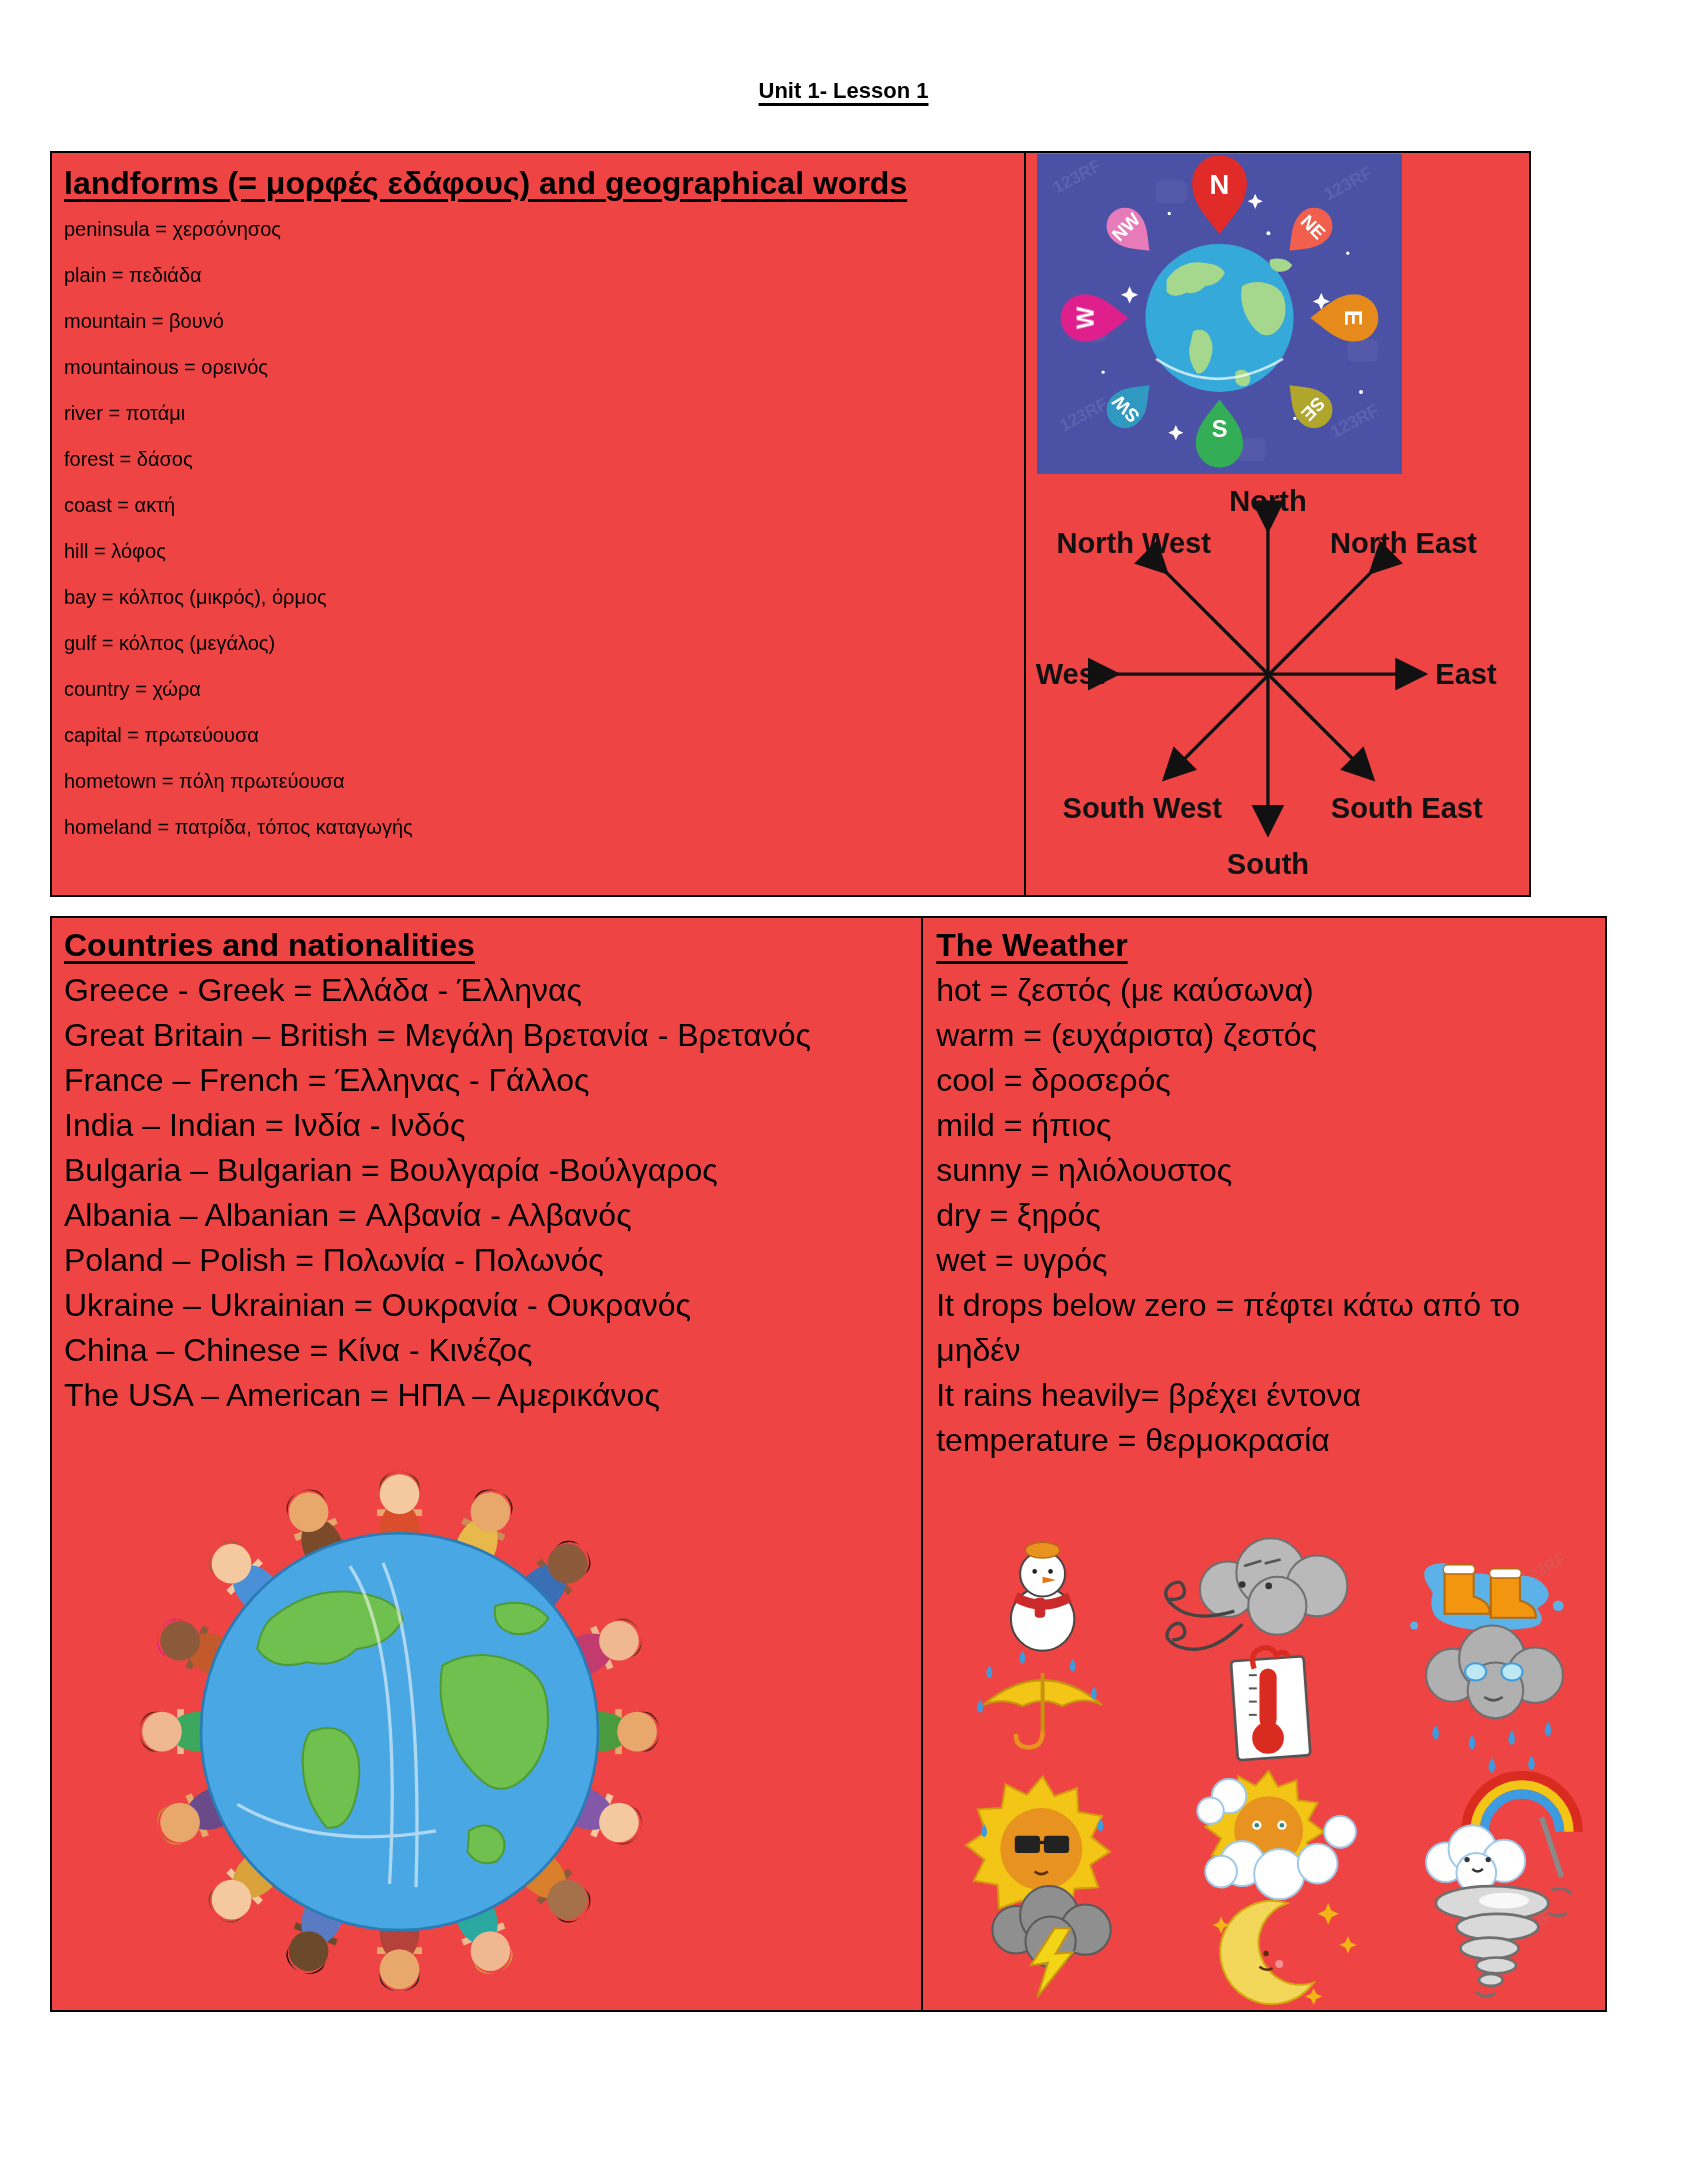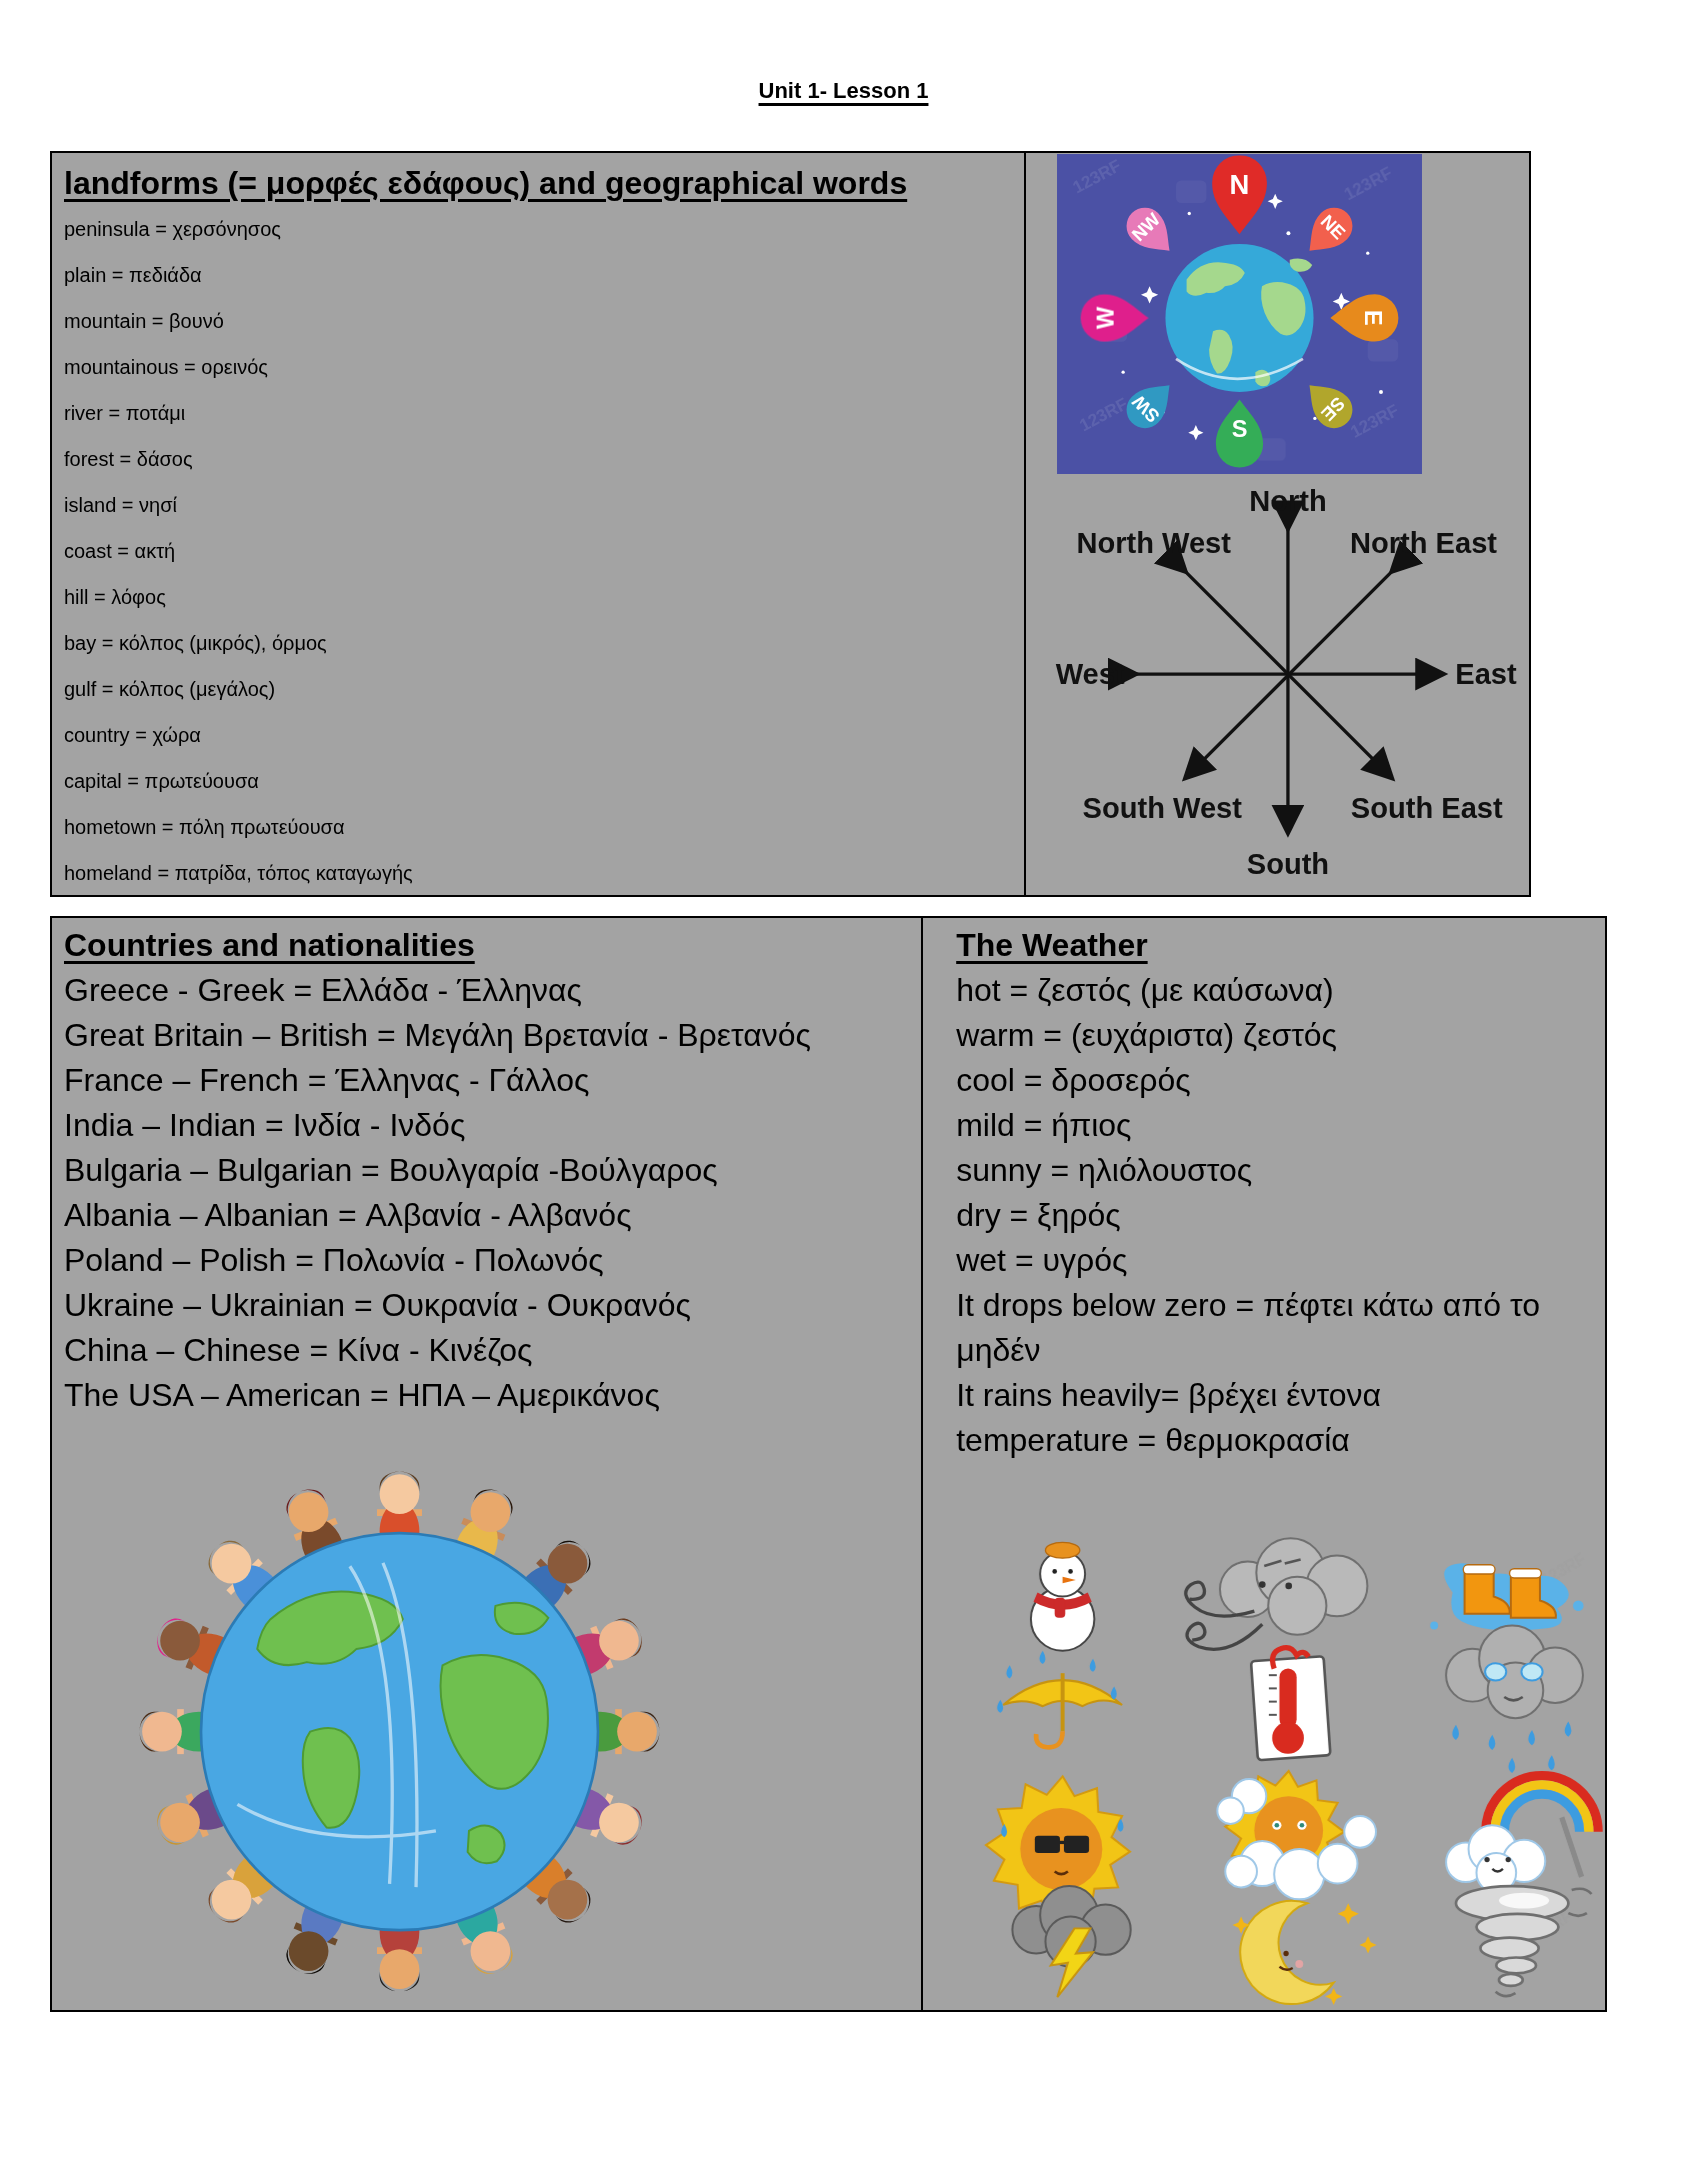--- a/index.html
+++ b/index.html
@@ -1,20 +1,20 @@
 <!DOCTYPE html>
 <html style="font-size:10.6px"><head>
 <meta charset="utf-8">
 <style>
   html,body{margin:0;padding:0;background:#ffffff;}
   body{width:1687px;height:2183px;position:relative;font-family:"Liberation Sans",sans-serif;color:#000;}
   .title{position:absolute;top:78px;left:0;width:1687px;text-align:center;
          font-size:22px;font-weight:bold;text-decoration:underline;text-underline-offset:5.3px;
          text-decoration-thickness:3.3px;}
-  .vtable{position:absolute;border:2.6px solid #000;display:flex;box-sizing:border-box;background:#a3a3a3;gap:20px;}
+  .vtable{position:absolute;border:2.6px solid #000;display:flex;box-sizing:border-box;background:#ef4444;}
   #table1{left:50px;top:151px;width:1481px;height:746px;}
   #table2{left:50px;top:916px;width:1557px;height:1096px;}
   .cell{box-sizing:border-box;position:relative;}
   .t1-left{width:974px;border-right:2.6px solid #000;padding:6.6px 12px;}
   .t1-right{flex:1;}
   .t2-left{width:871px;border-right:2.6px solid #000;padding:5.3px 12px;}
   .t2-right{flex:1;padding:5.3px 46px 5.3px 13.2px;}
   .vhead{font-size:32px;font-weight:bold;text-decoration:underline;text-underline-offset:4.6px;
          text-decoration-thickness:2.6px;line-height:46px;}
   #table1 .vline{font-size:20px;line-height:46px;}
@@ -31,21 +31,20 @@
 <div class="vtable" id="table1">
   <div class="cell t1-left">
     <div class="vhead">landforms (= μορφές εδάφους) and geographical words</div>
     <div>
         <div class="vline">peninsula = χερσόνησος</div>
         <div class="vline">plain = πεδιάδα</div>
         <div class="vline">mountain = βουνό</div>
         <div class="vline">mountainous = ορεινός</div>
         <div class="vline">river = ποτάμι</div>
         <div class="vline">forest = δάσος</div>
-        <div class="vline">island = νησί</div>
         <div class="vline">coast = ακτή</div>
         <div class="vline">hill = λόφος</div>
         <div class="vline">bay = κόλπος (μικρός), όρμος</div>
         <div class="vline">gulf = κόλπος (μεγάλος)</div>
         <div class="vline">country = χώρα</div>
         <div class="vline">capital = πρωτεύουσα</div>
         <div class="vline">hometown = πόλη πρωτεύουσα</div>
         <div class="vline">homeland = πατρίδα, τόπος καταγωγής</div>
       </div>
   </div>

